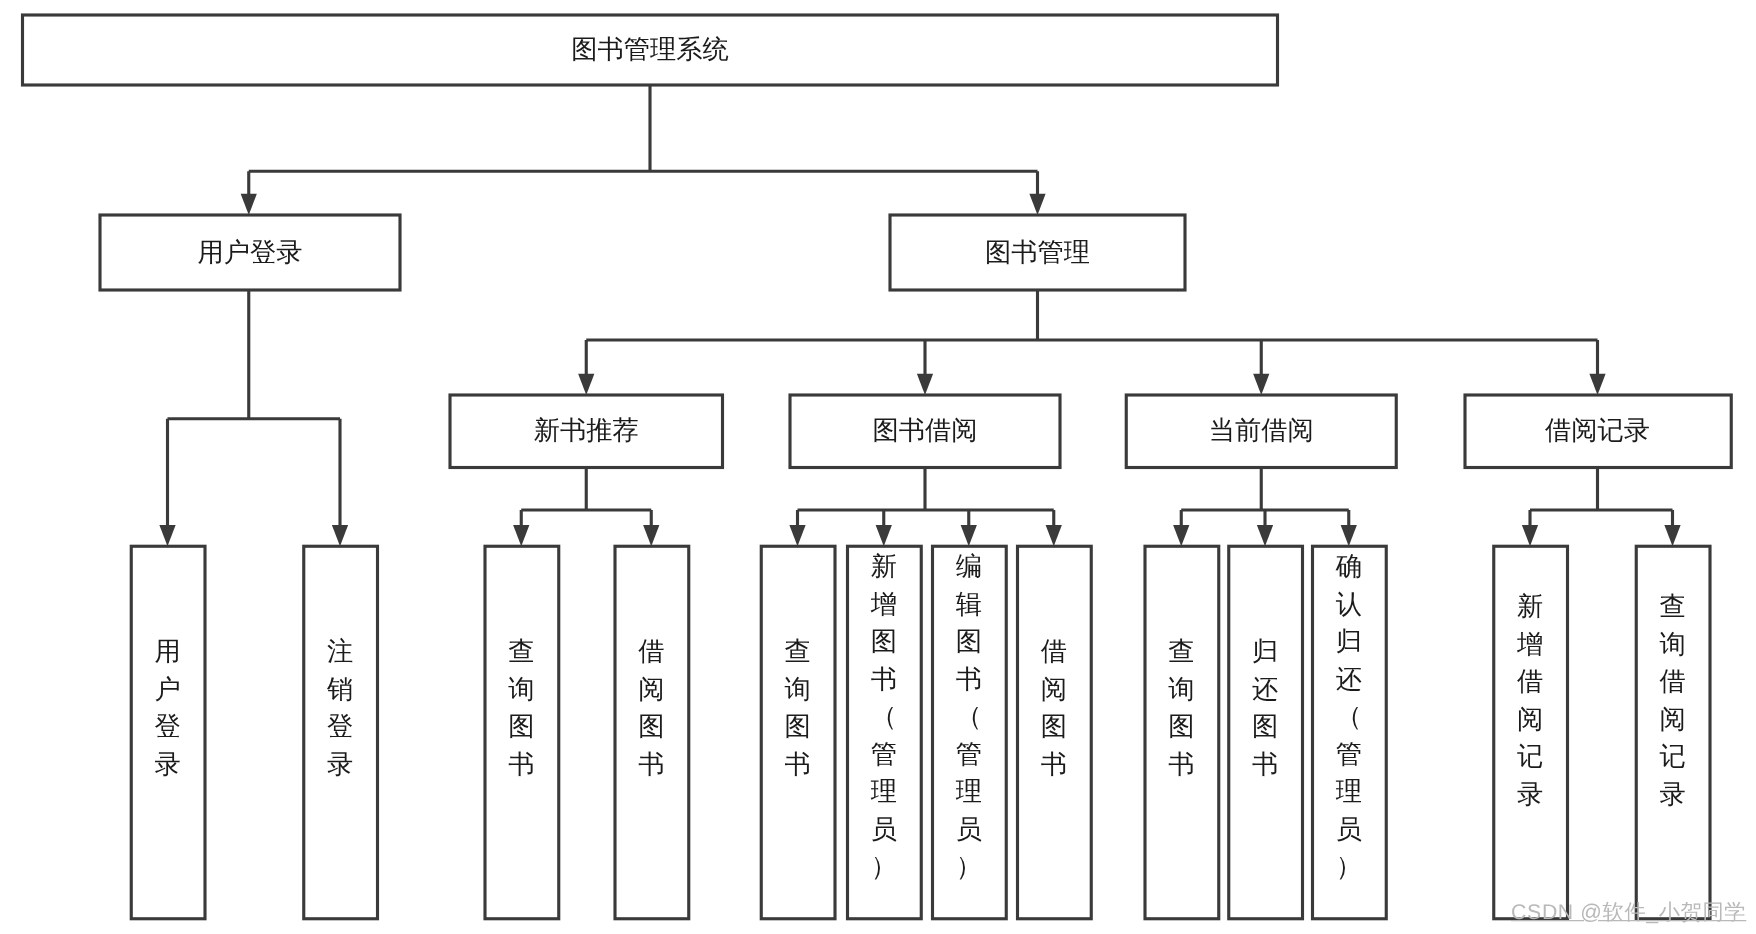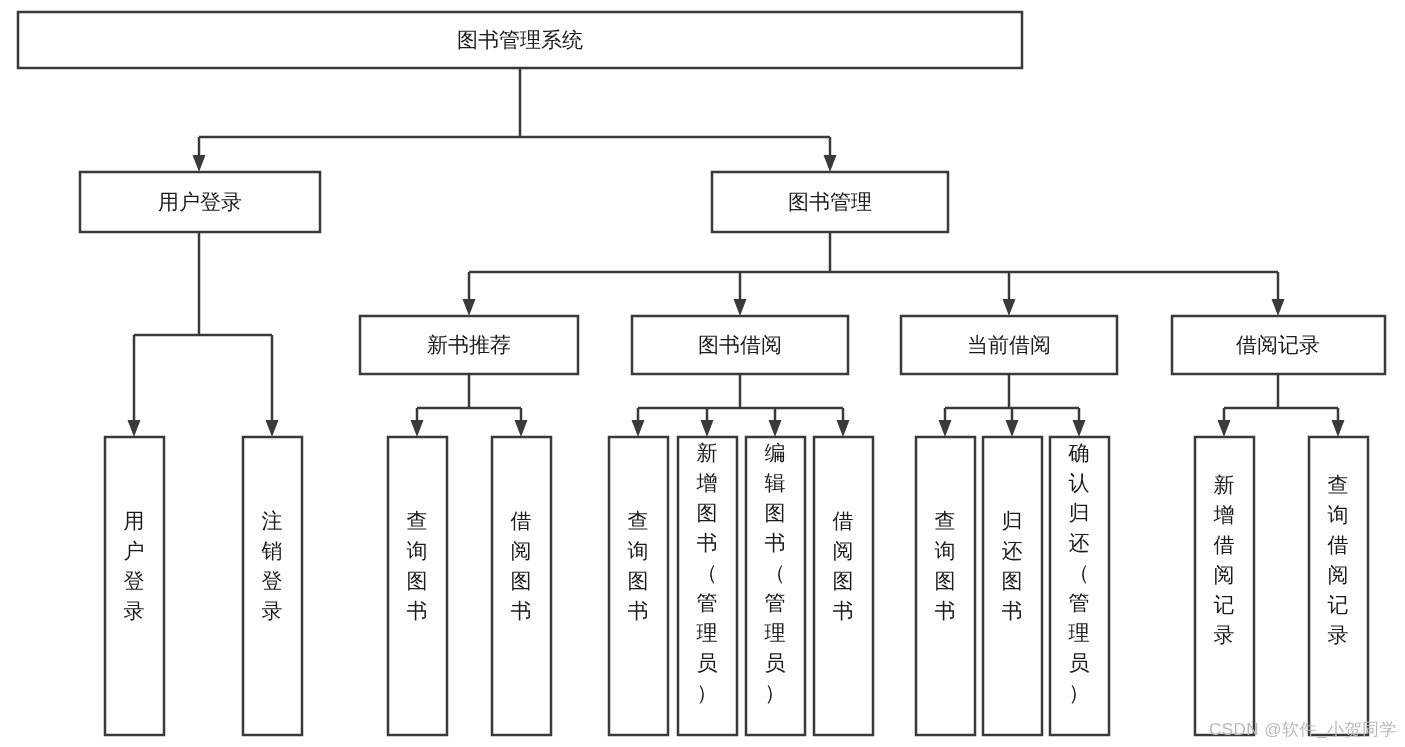--- a/index.html
+++ b/index.html
@@ -52,20 +52,21 @@
   .watermark {
     position: absolute;
     right: 8px;
     bottom: 6px;
     font-family: "Liberation Sans", "DejaVu Sans", sans-serif;
     font-size: 17px;
     color: #b9b9b9;
     letter-spacing: 0.5px;
     white-space: nowrap;
     user-select: none;
+    text-decoration: underline;
   }
 </style>
 </head>
 <body>
 
 <svg id="chart-root" viewBox="0 0 1405 747" xmlns="http://www.w3.org/2000/svg">
 
   <defs>
     <marker id="arrow" viewBox="0 0 12 14" refX="5.5" refY="13.2" markerWidth="12" markerHeight="14" orient="auto-start-reverse" markerUnits="userSpaceOnUse">
       <path d="M 0 0 L 11 0 L 5.5 14 Z" class="arrow-head" transform="rotate(180 5.5 7)"></path>

